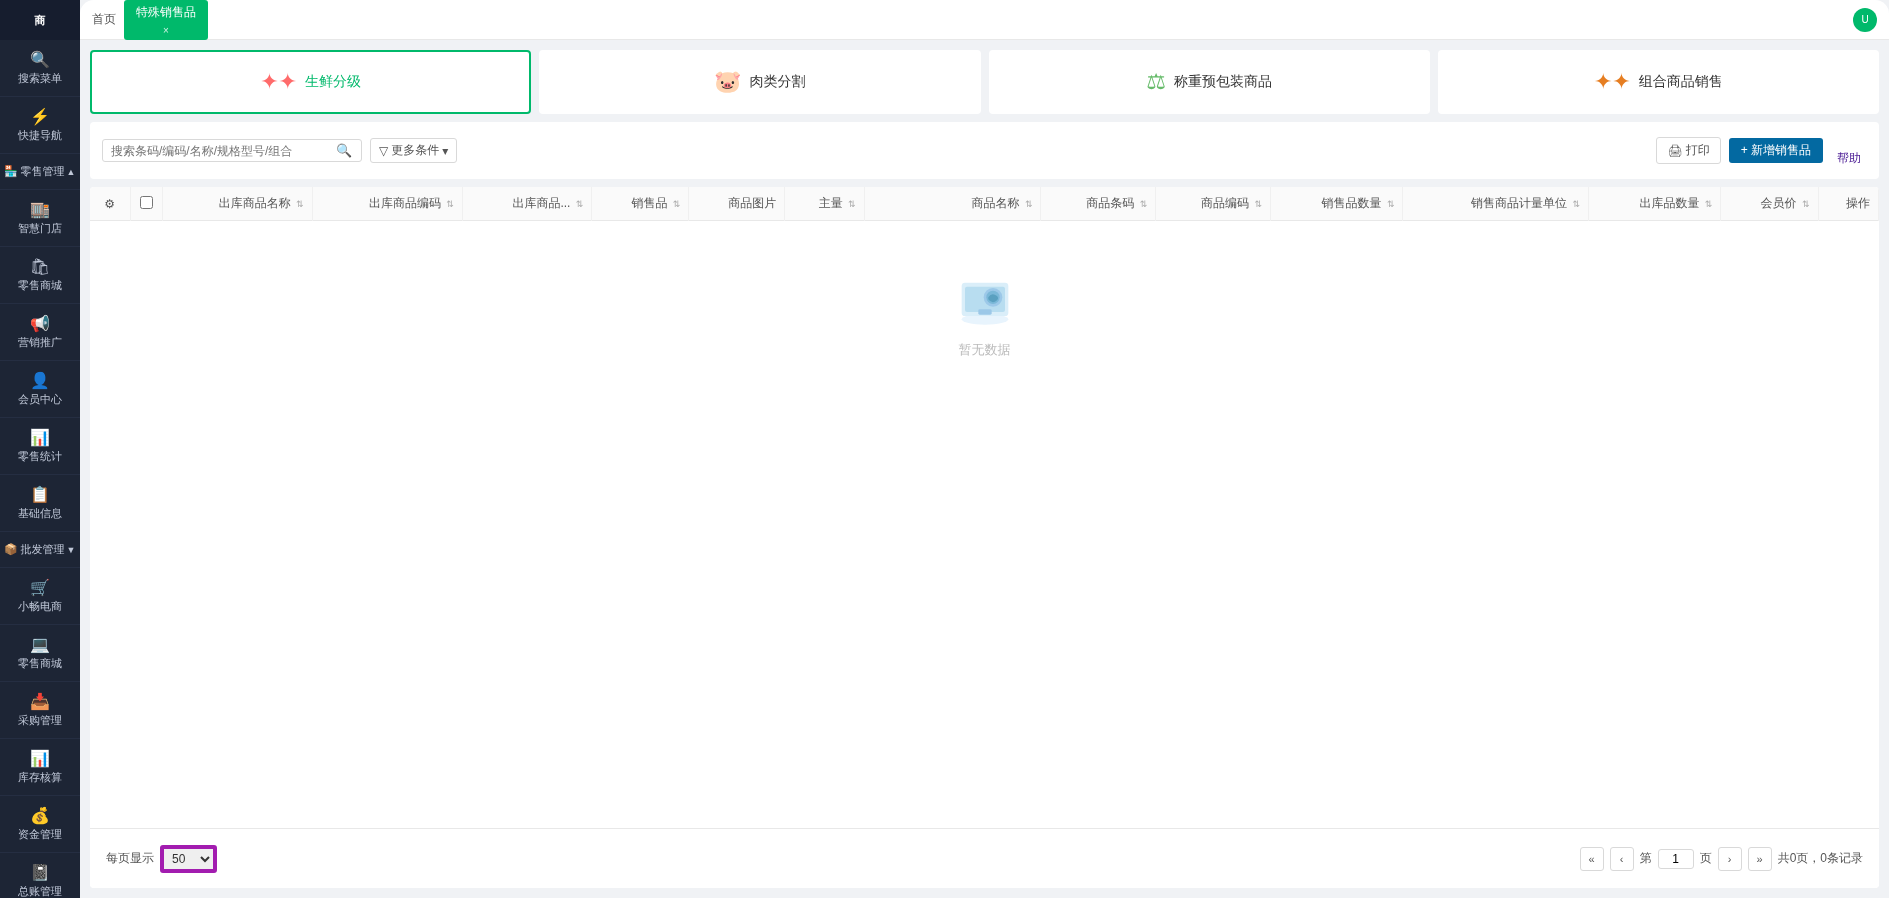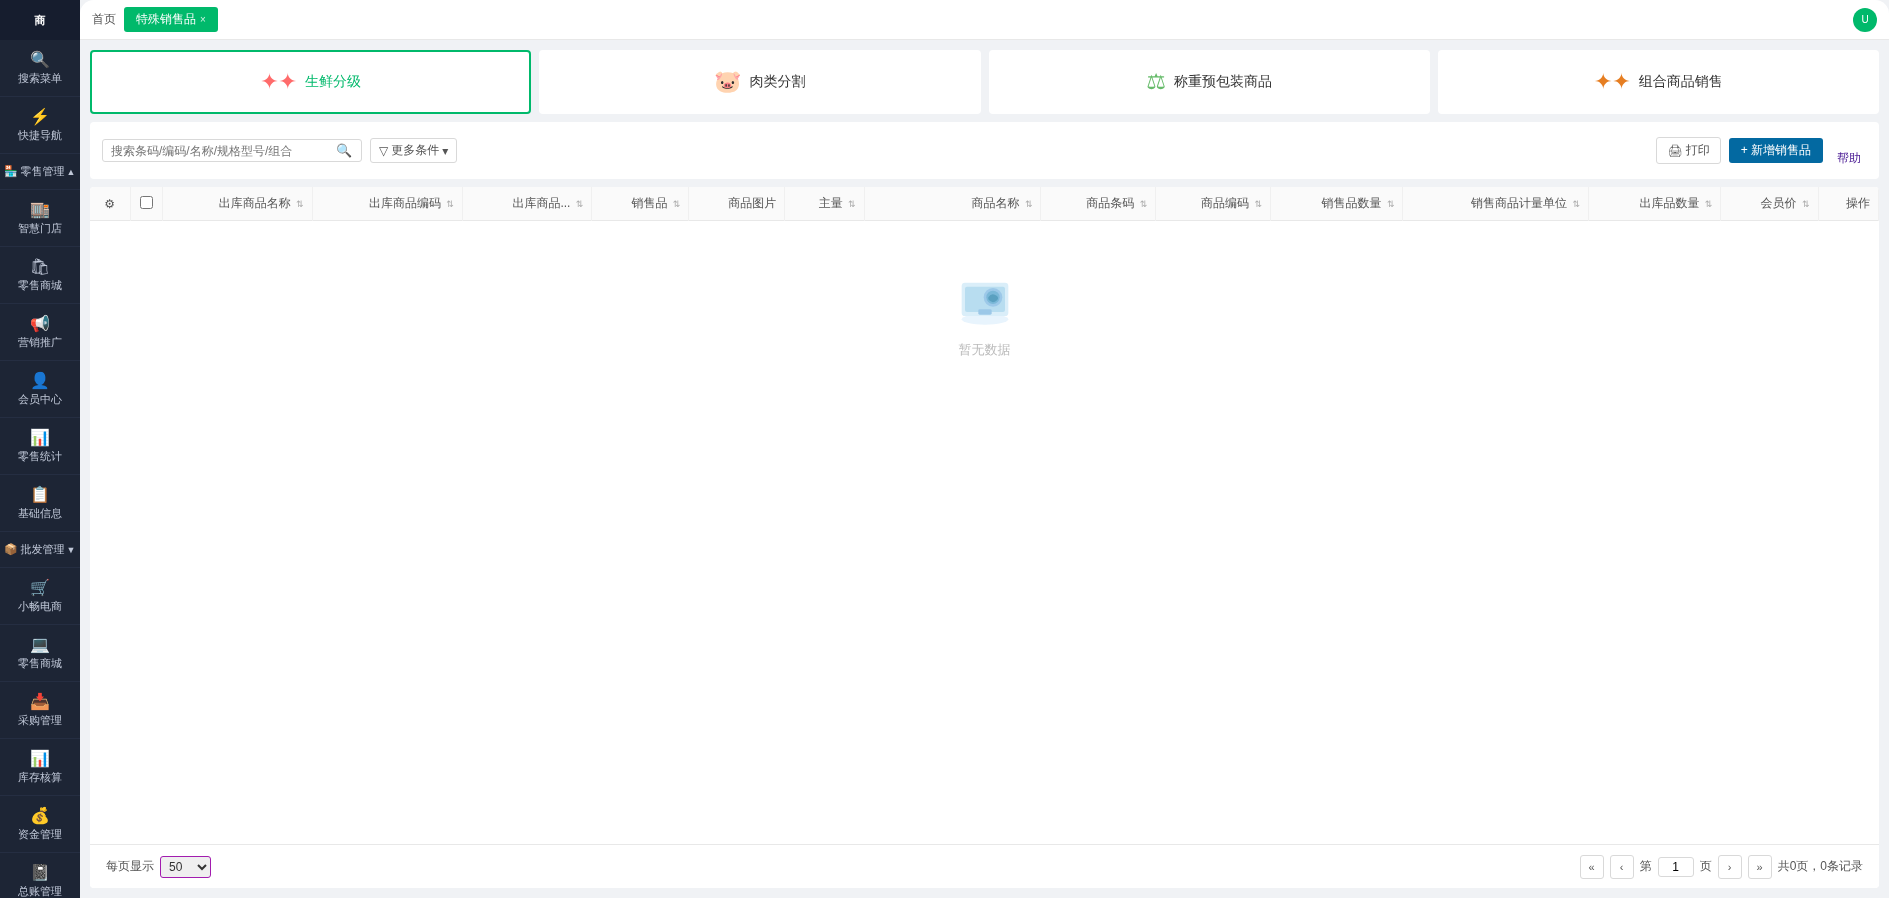--- a/index.html
+++ b/index.html
@@ -76,20 +76,21 @@
     .active-tab-pill {
       background: #00b96b;
       color: #fff;
       padding: 4px 12px;
       border-radius: 3px;
       font-size: 12px;
       display: flex;
       align-items: center;
       gap: 4px;
       cursor: pointer;
+      flex-direction: column;
     }
     .active-tab-pill .close-x {
       font-size: 10px;
       opacity: 0.8;
     }
     .top-right {
       margin-left: auto;
       display: flex;
       align-items: center;
       gap: 8px;
@@ -281,38 +282,38 @@
       padding: 40px;
     }
     .empty-icon {
       width: 80px;
       height: 70px;
       margin-bottom: 10px;
     }
 
     
     .pagination-bar {
-      height: 44px;
+      height: 60px;
       background: #fff;
       border-top: 1px solid #e8e8e8;
       display: flex;
       align-items: center;
       justify-content: space-between;
       padding: 0 16px;
       flex-shrink: 0;
     }
     .pagination-left {
       display: flex;
       align-items: center;
       gap: 6px;
       color: #555;
       font-size: 12px;
     }
     .per-page-select {
-      border: 1px solid #a21caf;
+      border: 4px solid #a21caf;
       border-radius: 3px;
       padding: 2px 4px;
       font-size: 12px;
       color: #333;
       cursor: pointer;
     }
     .pagination-right {
       display: flex;
       align-items: center;
       gap: 6px;

